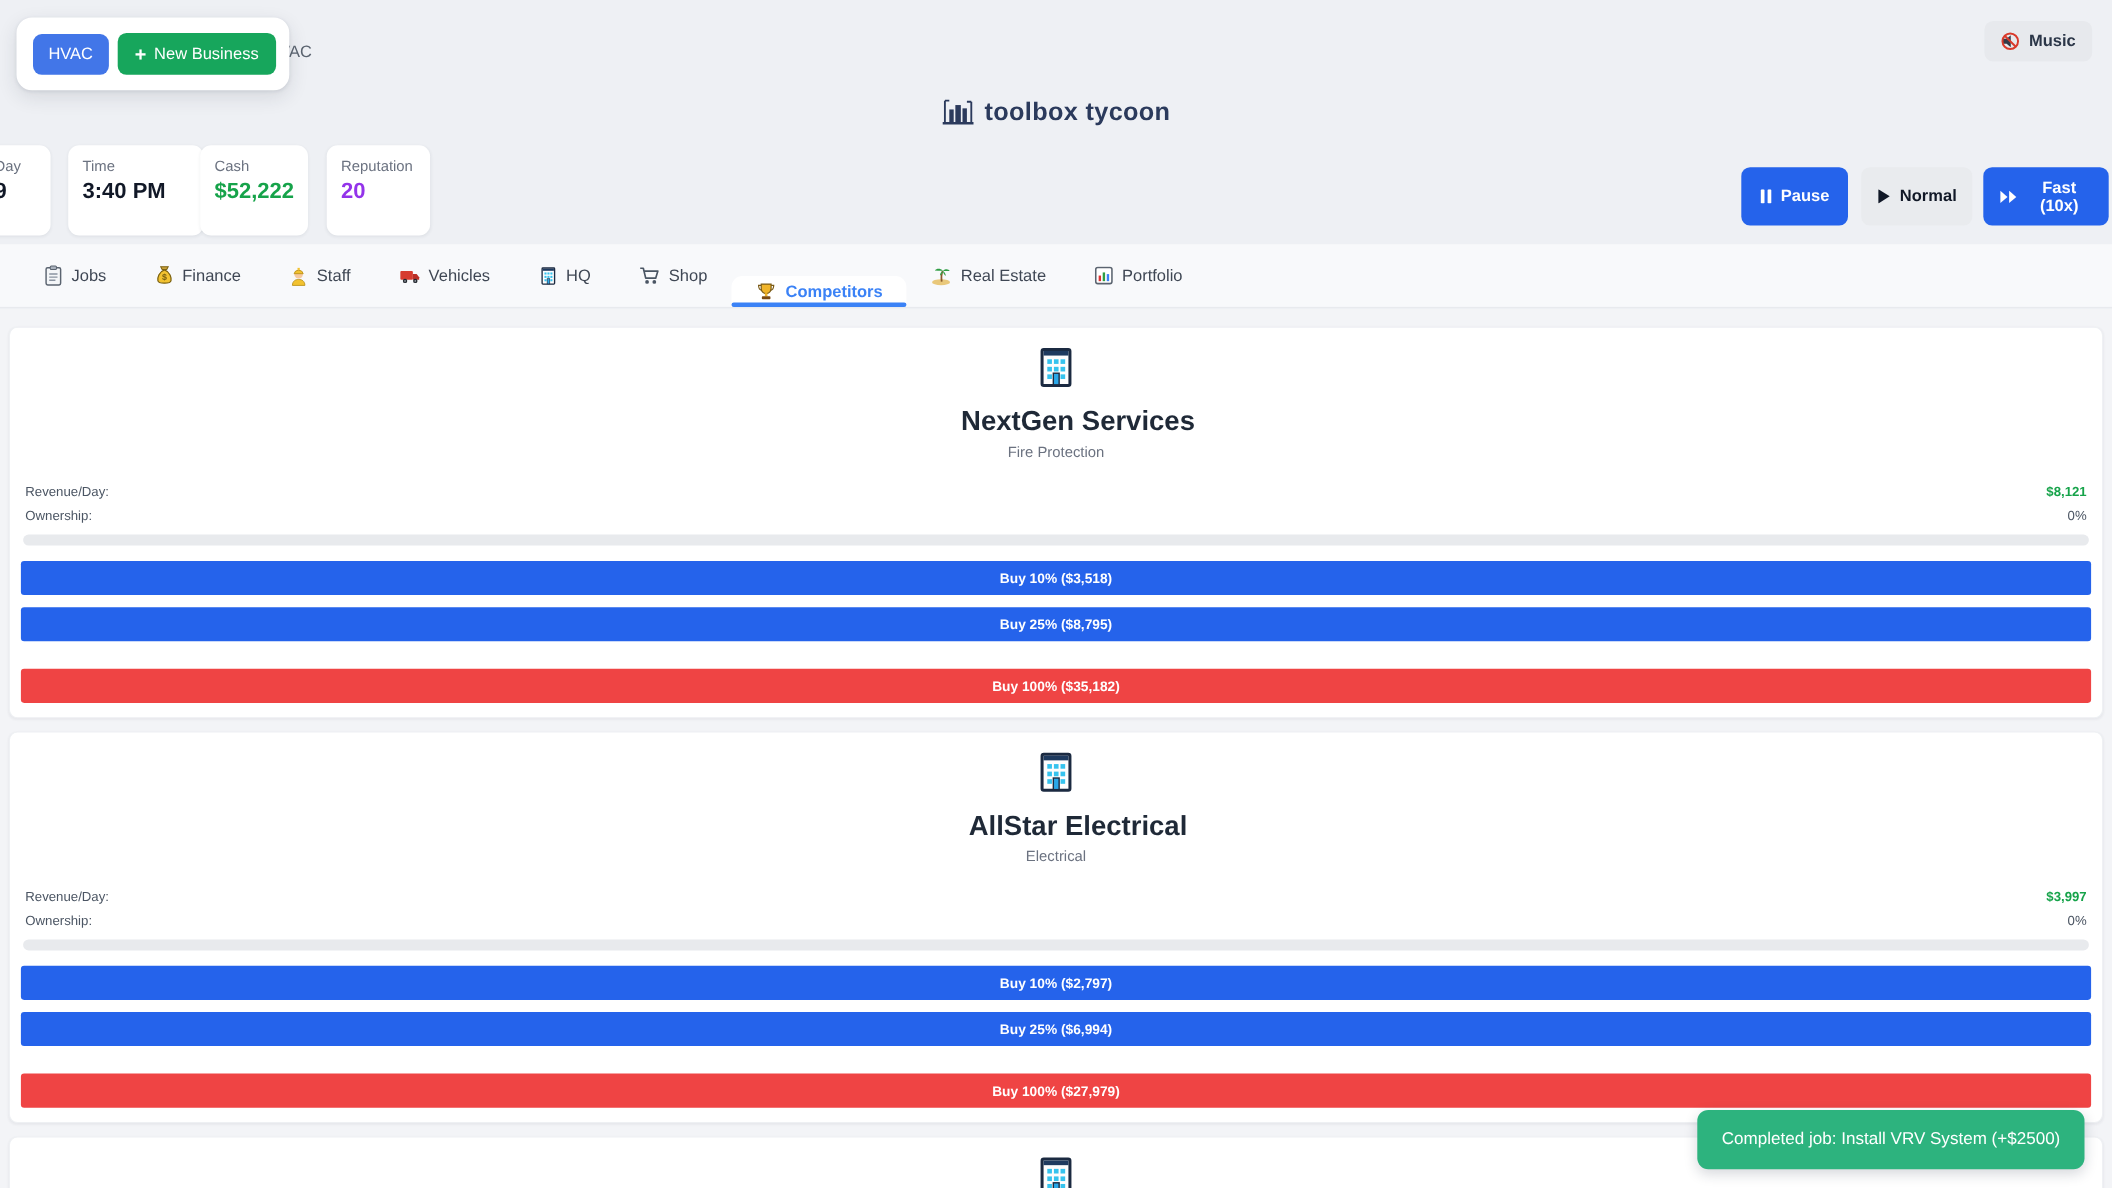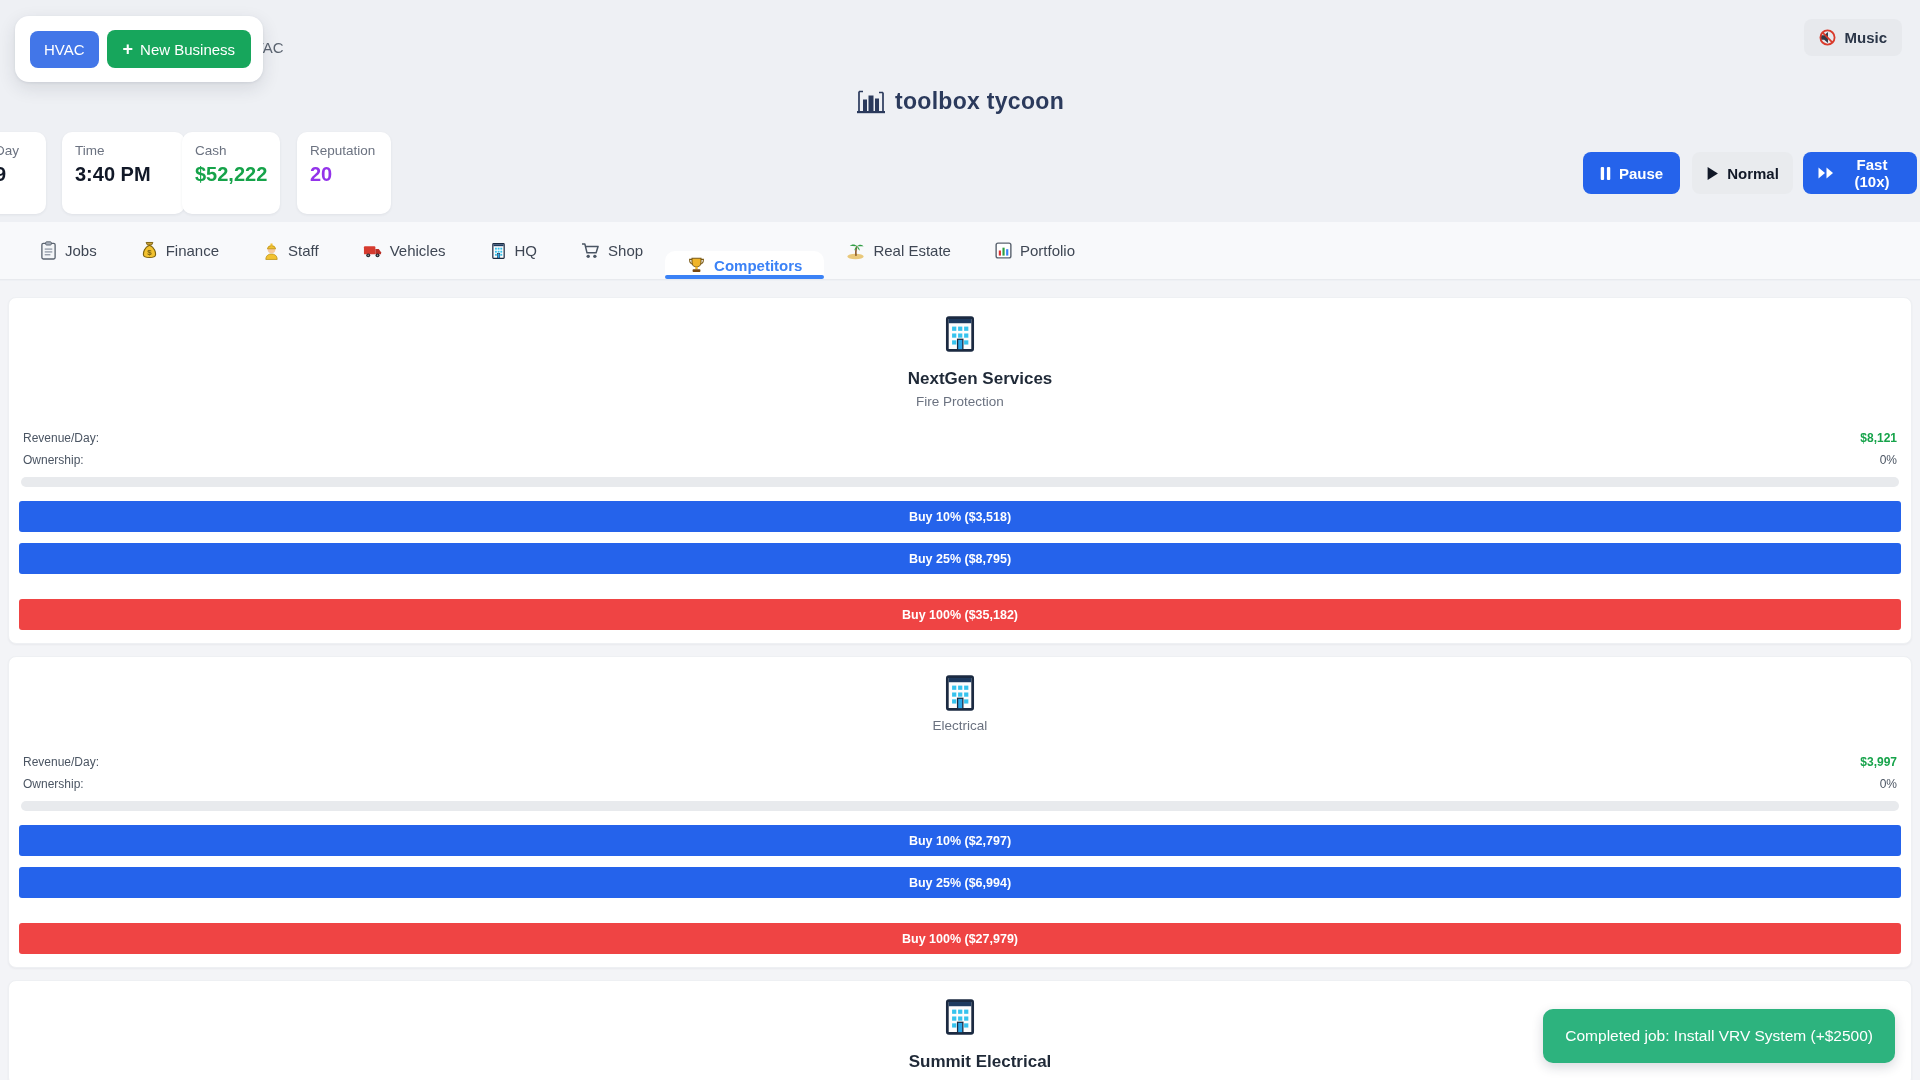--- a/index.html
+++ b/index.html
@@ -52,21 +52,21 @@
   .stat-card {
     position:absolute; top:132px; height:82px;
     background:#fff; border-radius:10px; padding:11px 13px;
     box-shadow:0 1px 3px rgba(30,41,59,.07);
   }
   .stat-label { font-size:13.5px; color:#6b7280; }
   .stat-value { font-size:20px; font-weight:700; margin-top:5px; white-space:nowrap; }
 
   
   .speed-btn {
-    position:absolute; top:152px; height:42px;
+    position:absolute; top:152px; height:53px;
     border-radius:8px; font-size:15px; font-weight:700;
     display:flex; align-items:center; justify-content:center; gap:8px;
     padding:0 15px;
   }
   .speed-blue { background:#2563eb; color:#fff; }
   .speed-gray { background:#e9ebee; color:#111827; }
 
   
   .tab-strip {
     position:absolute; top:222px; left:0; width:100%; height:58px;
@@ -89,21 +89,21 @@
   .content {
     position:absolute; top:281px; left:0; right:0; bottom:0;
     background:#f3f4f7; overflow:hidden; padding-top:16px;
   }
   .comp-card {
     background:#fff; margin:0 8px 12px 8px; border-radius:8px;
     border:1px solid #eef0f3; box-shadow:0 1px 2px rgba(30,41,59,.05);
     padding:16px 0 13px 0; text-align:center;
   }
   .comp-icon { margin:0 auto; }
-  .comp-name { font-size:17px; font-weight:700; color:#1f2937; margin-top:15px;margin-left:40px; }
+  .comp-name { font-size:25px; font-weight:700; color:#1f2937; margin-top:15px;margin-left:40px; }
   .comp-industry { font-size:13.5px; color:#6b7280; margin-top:5px; }
   .comp-row {
     display:flex; justify-content:space-between; padding:0 14px;
     font-size:12px; color:#4b5563; margin-top:8px;
   }
   .comp-row.first { margin-top:22px; }
   .rev-value { color:#16a34a; font-weight:700; }
   .own-value { color:#4b5563; }
   .progress-track {
     margin:10px 12px 0 12px; height:10px; background:#e8eaed; border-radius:5px; overflow:hidden;
@@ -359,21 +359,21 @@
             <rect x="16.2" y="11" width="4" height="4"></rect>
             <rect x="21.9" y="11" width="4" height="4"></rect>
             <rect x="10.5" y="17.5" width="4" height="4"></rect>
             <rect x="16.2" y="17.5" width="4" height="4"></rect>
             <rect x="21.9" y="17.5" width="4" height="4"></rect>
             <rect x="10.5" y="24" width="4" height="4"></rect>
             <rect x="21.9" y="24" width="4" height="4"></rect>
           </g>
           <rect x="15.7" y="23" width="5" height="10" fill="#2aa7e8" stroke="#1b2a41" stroke-width="1.2"></rect>
         </svg>
-      </span><div class="comp-industry">Electrical</div><div class="comp-row first">
+      </span><div class="comp-name">AllStar Electrical</div><div class="comp-industry">Electrical</div><div class="comp-row first">
         <span>Revenue/Day:</span>
         <span class="rev-value">$3,997</span>
       </div><div class="comp-row">
         <span>Ownership:</span>
         <span class="own-value">0%</span>
       </div><div class="progress-track">
         <div class="progress-fill" style="width: 0%;"></div>
       </div><button class="btn buy-btn b0">Buy 10% ($2,797)</button><button class="btn buy-btn b1">Buy 25% ($6,994)</button><button class="btn buy-btn b2">Buy 100% ($27,979)</button></section>
     <section class="comp-card"><span class="icon comp-icon">
         <svg width="38" height="40" viewBox="0 0 36 36">

